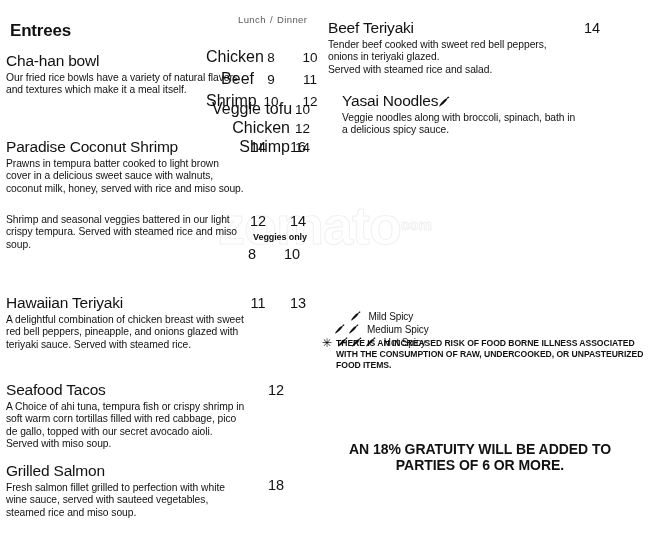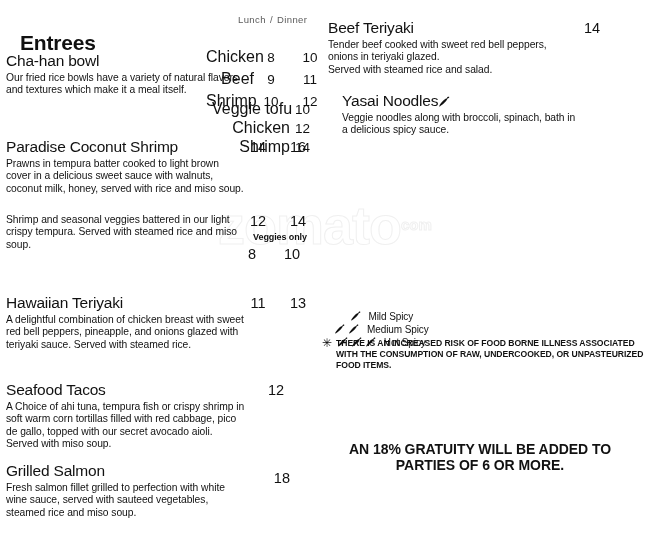--- a/index.html
+++ b/index.html
@@ -48,24 +48,24 @@
   .col {
     position: absolute;
     top: 0;
     z-index: 2;
   }
   #col-left  { left: 6px;   width: 316px; }
   #col-right { left: 328px; width: 318px; }
 
   
   .section-title {
-    font-size: 21px;
+    font-size: 17px;
     font-weight: bold;
     letter-spacing: -0.2px;
-    margin: 14px;
+    margin: 4px;
   }
   .lunch-dinner {
     position: absolute;
     left: 238px;
     top: 14px;
     font-size: 9.5px;
     color: #5b5b5b;
     letter-spacing: 0.4px;
     white-space: nowrap;
     z-index: 3;
@@ -253,21 +253,21 @@
 
   <div class="item" style="position:absolute; left:0px; top:381px;">
     <div class="item-name">Seafood Tacos</div>
     <div class="item-desc">A Choice of ahi tuna, tempura fish or crispy shrimp in soft warm corn tortillas filled with red cabbage, pico de gallo, topped with our secret avocado aioli. Served with miso soup.</div>
     <div class="price single" style="top:1px;">12</div>
   </div>
 
   <div class="item" style="position:absolute; left:0px; top:462px;">
     <div class="item-name">Grilled Salmon</div>
     <div class="item-desc">Fresh salmon fillet grilled to perfection with white wine sauce, served with sauteed vegetables, steamed rice and miso soup.</div>
-    <div class="price single" style="top:8px;text-align:right;">18</div>
+    <div class="price single" style="top:15px;">18</div>
   </div>
 </div>
 
 <div class="variant-table" id="chahan-prices">
   <div class="variant-row">
     <span class="variant-label">Chicken</span>
     <span class="variant-price lunch">8</span>
     <span class="variant-price dinner">10</span>
   </div>
   <div class="variant-row">

